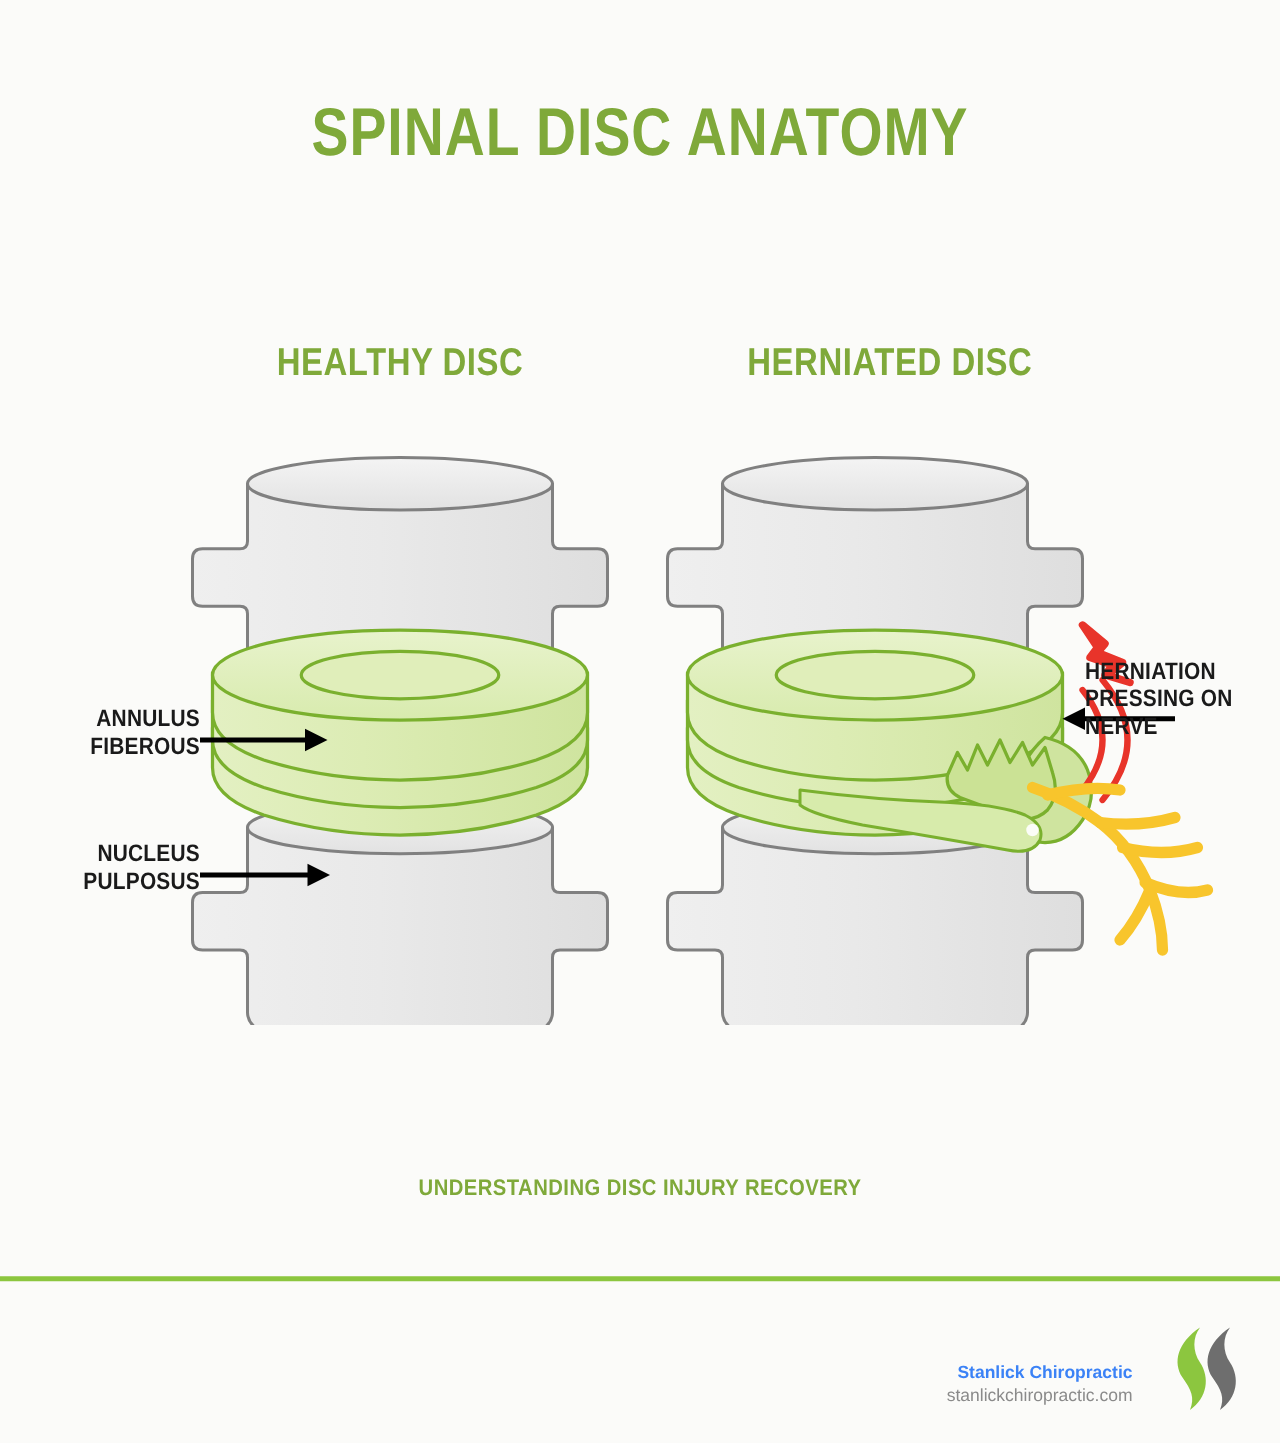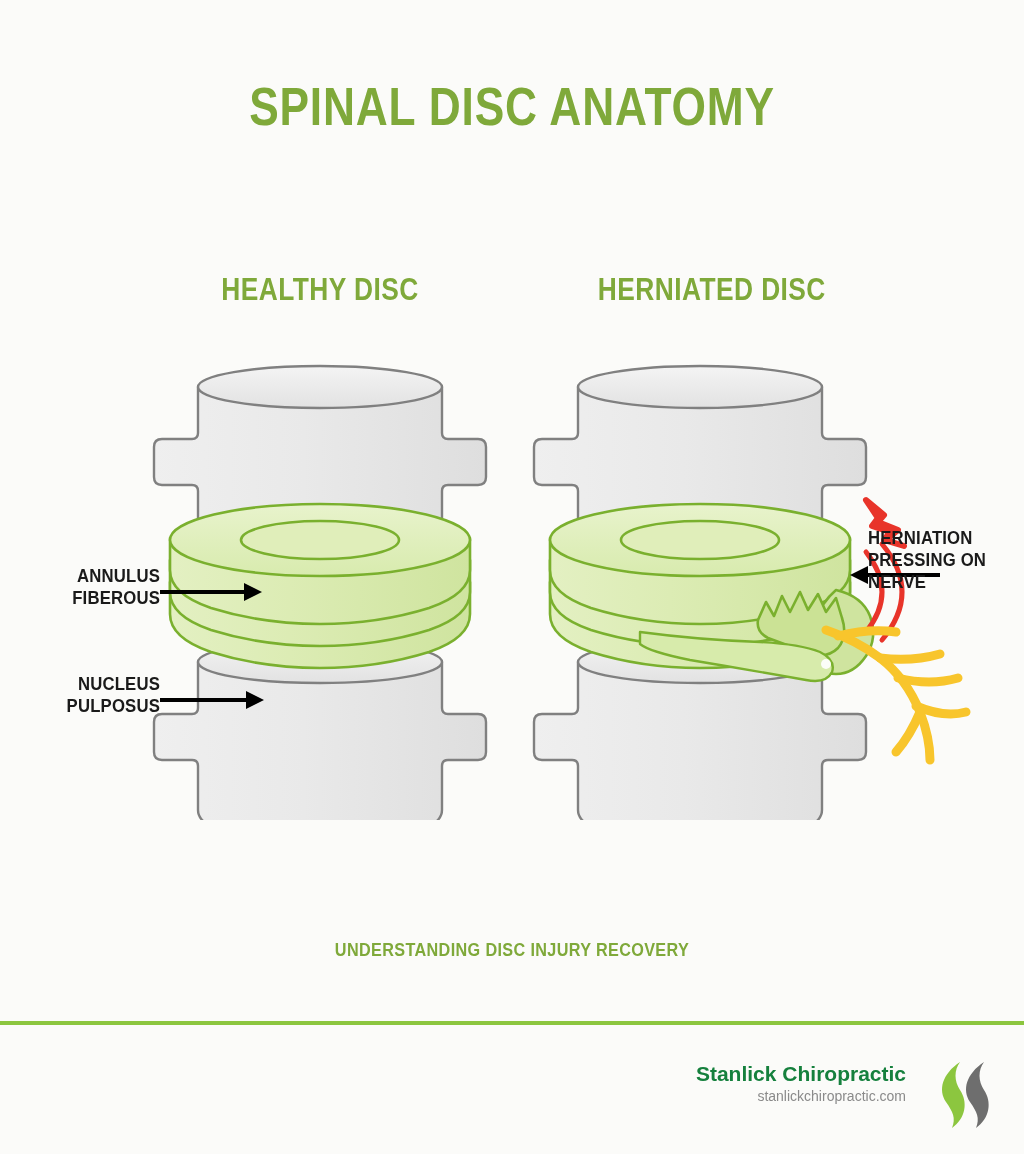--- a/index.html
+++ b/index.html
@@ -57,21 +57,21 @@
   .tagline{
     position:absolute;left:0;top:940px;width:1024px;text-align:center;
     font-family:"Liberation Sans Narrow","Liberation Sans",sans-serif;
     font-weight:bold;font-size:18px;color:#7fa93a;letter-spacing:0.4px;
     transform:scaleX(0.9);transform-origin:center top;
   }
 
   .rule{position:absolute;left:0;top:1021px;width:1024px;height:4px;background:#8cc63f;}
 
   .brand{position:absolute;right:118px;top:1061px;text-align:right;}
-  .brand-name{font-size:21px;font-weight:bold;color:#15803d;line-height:1.25;}
+  .brand-name{font-size:14px;font-weight:bold;color:#3b82f6;line-height:1.25;margin-top:28px;}
   .brand-url{font-size:14px;color:#8a8a8a;line-height:1.3;}
 
   .logo{position:absolute;right:20px;top:1056px;width:78px;height:78px;}
 
   svg{display:block;}
   #diagram{position:absolute;left:0;top:340px;}
 </style>
 </head>
 <body>
 

